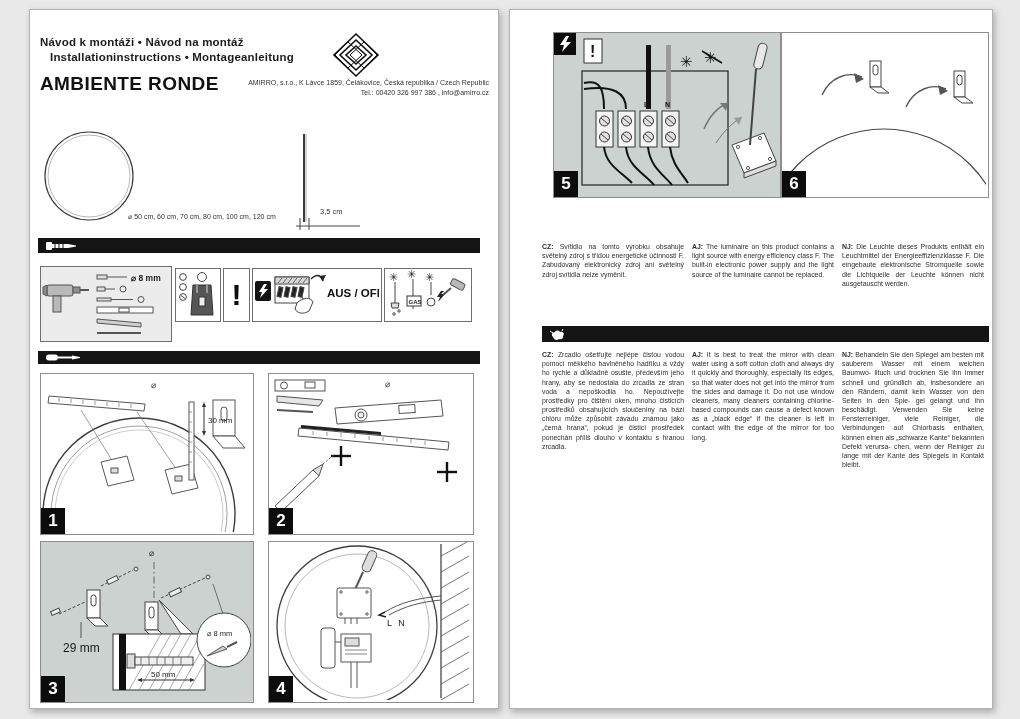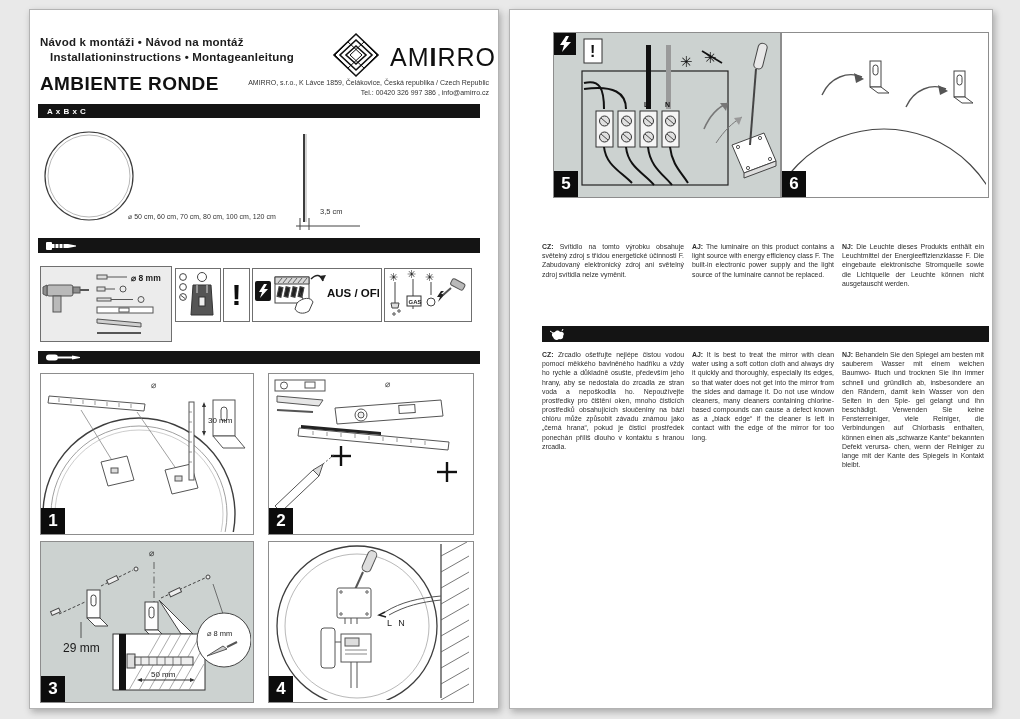--- a/index.html
+++ b/index.html
@@ -36,30 +36,26 @@
 
   <svg class="abs" style="left:298px;top:22px;" width="56" height="46" viewBox="0 0 56 46">
     <g stroke="#101010" fill="none" stroke-width="1.6">
       <path d="M28,2 L50,23 L28,44 L6,23 Z"></path>
       <path d="M28,8 L44,23 L28,38 L12,23 Z"></path>
       <path d="M28,14 L38,23 L28,32 L18,23 Z"></path>
       <path d="M20,10 L34,23 L20,36 L7,23 Z" stroke-width="1"></path>
       <path d="M36,10 L49,23 L36,36 L22,23 Z" stroke-width="1"></path>
     </g>
   </svg>
-  <div class="abs brand" style="left:360px;top:33px;"><span>AM</span><span class="bi">I</span><span>RRO</span></div>
 
   <div class="abs addr" style="left:170px;top:68px;width:289px;">
     <div>AMIRRO, s.r.o., K Lávce 1859, Čelákovice, Česká republika / Czech Republic</div>
     <div>Tel.: 00420 326 997 386 , info@amirro.cz</div>
   </div>
 
-  <div class="bar" style="left:8px;top:94px;width:442px;height:14px;">
-    <span class="bar-label">A x B x C</span>
-  </div>
 
   <svg class="abs" style="left:8px;top:112px;" width="444" height="112" viewBox="0 0 444 112">
     <circle cx="51" cy="54" r="44" fill="none" stroke="#3c3c3c" stroke-width="1.2"></circle>
     <circle cx="51" cy="54" r="41" fill="none" stroke="#9a9a9a" stroke-width=".7"></circle>
     <text x="90" y="97" font-size="7" fill="#333">⌀ 50 cm, 60 cm, 70 cm, 80 cm, 100 cm, 120 cm</text>
     <g>
       <line x1="266" y1="12" x2="266" y2="100" stroke="#3c3c3c" stroke-width="2"></line>
       <line x1="268" y1="12" x2="268" y2="100" stroke="#aaa" stroke-width="1"></line>
       <line x1="258" y1="104" x2="322" y2="104" stroke="#444" stroke-width="1"></line>
       <line x1="262" y1="96" x2="262" y2="108" stroke="#444" stroke-width="1"></line>

